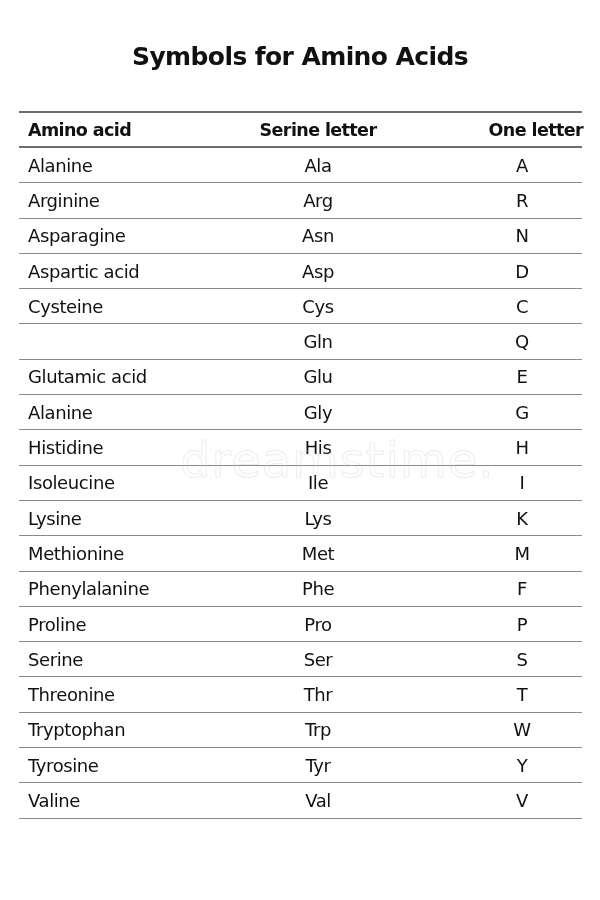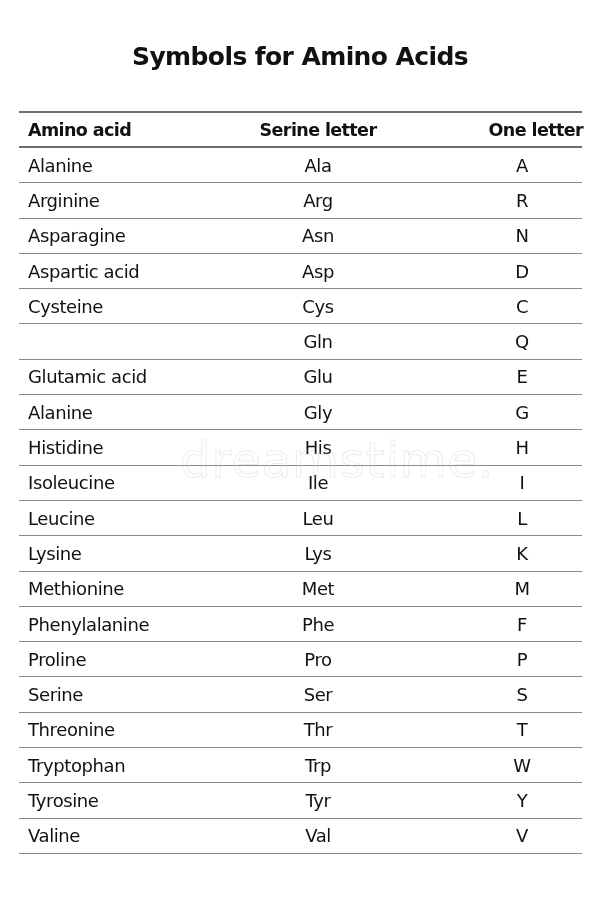--- a/index.html
+++ b/index.html
@@ -131,25 +131,20 @@
         <div class="cell c-name">Histidine</div>
         <div class="cell c-three">His</div>
         <div class="cell c-one">H</div>
       </div>
       <div class="row">
         <div class="cell c-three">Ile</div>
         <div class="cell c-name">Isoleucine</div>
         <div class="cell c-one">I</div>
       </div>
       <div class="row">
-        <div class="cell c-name">Leucine</div>
-        <div class="cell c-three">Leu</div>
-        <div class="cell c-one">L</div>
-      </div>
-      <div class="row">
         <div class="cell c-name">Lysine</div>
         <div class="cell c-three">Lys</div>
         <div class="cell c-one">K</div>
       </div>
       <div class="row">
         <div class="cell c-name">Methionine</div>
         <div class="cell c-three">Met</div>
         <div class="cell c-one">M</div>
       </div>
       <div class="row">

